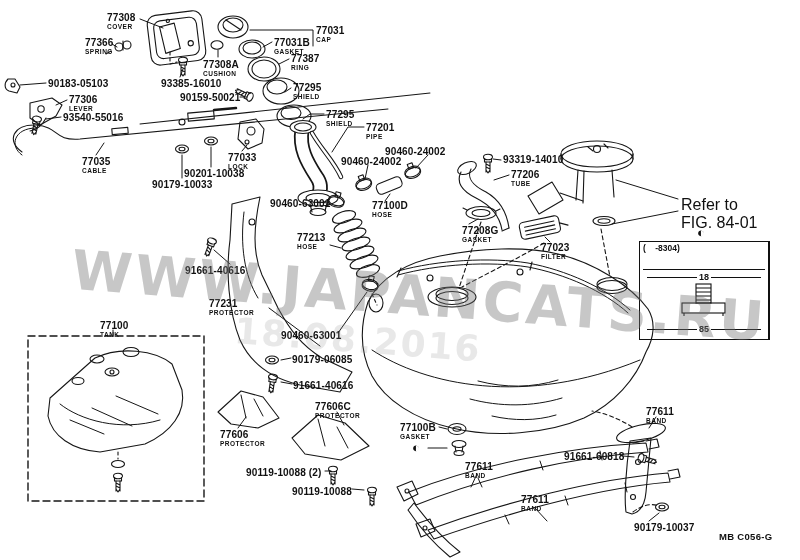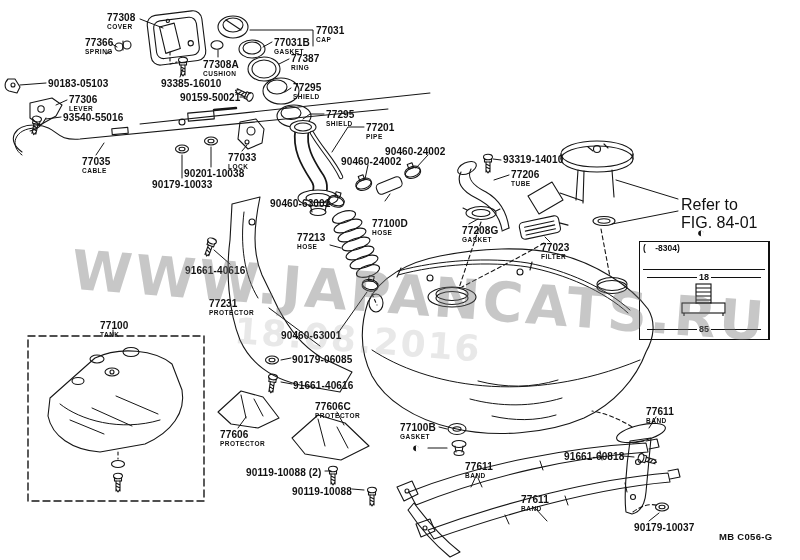--- a/index.html
+++ b/index.html
@@ -344,21 +344,21 @@
 <div class="lbl" style="left:293px;top:82px"><div class="num">77295</div><div class="nm">SHIELD</div></div>
 <div class="lbl" style="left:326px;top:109px"><div class="num">77295</div><div class="nm">SHIELD</div></div>
 <div class="lbl" style="left:366px;top:122px"><div class="num">77201</div><div class="nm">PIPE</div></div>
 <div class="lbl" style="left:82px;top:156px"><div class="num">77035</div><div class="nm">CABLE</div></div>
 <div class="lbl" style="left:184px;top:168px"><div class="num">90201-10038</div></div>
 <div class="lbl" style="left:152px;top:179px"><div class="num">90179-10033</div></div>
 <div class="lbl" style="left:228px;top:152px"><div class="num">77033</div><div class="nm">LOCK</div></div>
 <div class="lbl" style="left:341px;top:156px"><div class="num">90460-24002</div></div>
 <div class="lbl" style="left:385px;top:146px"><div class="num">90460-24002</div></div>
 <div class="lbl" style="left:270px;top:198px"><div class="num">90460-63001</div></div>
-<div class="lbl" style="left:372px;top:218px"><div class="num">77100D</div><div class="nm">HOSE</div></div>
+<div class="lbl" style="left:372px;top:200px"><div class="num">77100D</div><div class="nm">HOSE</div></div>
 <div class="lbl" style="left:503px;top:154px"><div class="num">93319-14010</div></div>
 <div class="lbl" style="left:511px;top:169px"><div class="num">77206</div><div class="nm">TUBE</div></div>
 <div class="lbl" style="left:462px;top:225px"><div class="num">77208G</div><div class="nm">GASKET</div></div>
 <div class="lbl" style="left:541px;top:242px"><div class="num">77023</div><div class="nm">FILTER</div></div>
 <div class="lbl" style="left:297px;top:232px"><div class="num">77213</div><div class="nm">HOSE</div></div>
 <div class="lbl" style="left:185px;top:265px"><div class="num">91661-40616</div></div>
 <div class="lbl" style="left:209px;top:298px"><div class="num">77231</div><div class="nm">PROTECTOR</div></div>
 <div class="lbl" style="left:100px;top:320px"><div class="num">77100</div><div class="nm">TANK</div></div>
 <div class="lbl" style="left:281px;top:330px"><div class="num">90460-63001</div></div>
 <div class="lbl" style="left:292px;top:354px"><div class="num">90179-06085</div></div>

